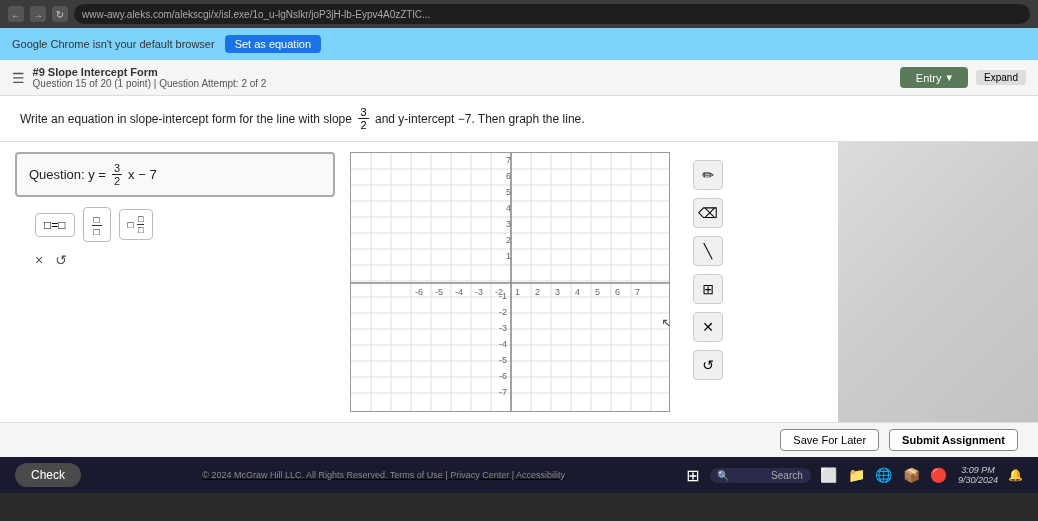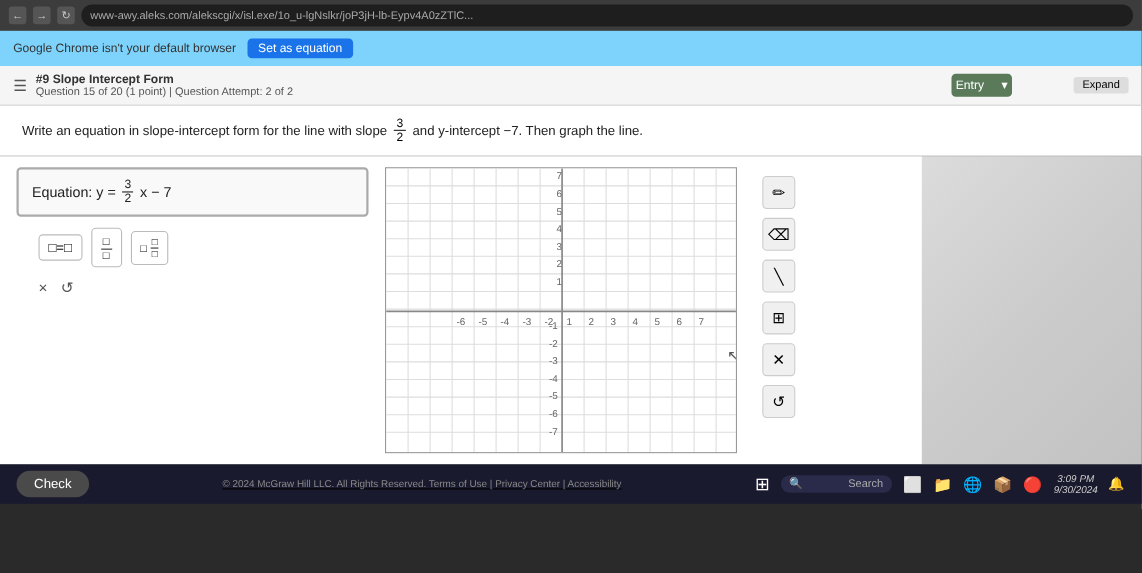--- a/index.html
+++ b/index.html
@@ -93,35 +93,34 @@
     .question-title {
       font-size: 11px;
       font-weight: bold;
       color: #333;
     }
     .entry-btn {
       background: #5a7a5a;
       color: white;
       border: none;
       border-radius: 4px;
-      padding: 4px 4px;
-      font-size: 11px;
-      cursor: pointer;
-      display: flex;
-      align-items: center;
-      gap: 16px;
+      padding: 4px 16px;
+      font-size: 11px;
+      cursor: pointer;
+      display: flex;
+      align-items: center;
+      gap: 5px;
     }
     .expand-btn {
       background: #ddd;
       border: none;
       border-radius: 3px;
       padding: 2px 8px;
       font-size: 10px;
       cursor: pointer;
-      margin-left: 48px;
     }
 
     
     .question-area {
       background: white;
       margin: 0;
       padding: 10px 20px;
       border-bottom: 1px solid #ddd;
     }
     .question-text {
@@ -353,21 +352,21 @@
     <span class="question-text">and y-intercept −7. Then graph the line.</span>
   </div>
 
   <div style="background:white;display:flex;padding:10px 15px;gap:15px;position:relative;">
 
     <div class="bg-decoration"></div>
 
     <div class="left-panel">
 
       <div class="equation-box">
-        <span>Equation: y =</span>
+        <span>Question: y =</span>
         <span class="fraction">
           <span class="num">3</span>
           <span class="den">2</span>
         </span>
         <span>x − 7</span>
       </div>
 
       <div class="tool-row">
         <button class="tool-btn">
           <span>□=□</span>
@@ -484,20 +483,24 @@
       </button>
       <button class="right-tool-btn">
         <span>✕</span>
       </button>
       <button class="right-tool-btn">
         <span>↺</span>
       </button>
     </div>
   </div>
 
+  <div class="aleks-footer">
+    <button class="save-later-btn">Save For Later</button>
+    <button class="submit-btn">Submit Assignment</button>
+  </div>
 </div>
 
 <div class="bottom-bar">
   <div class="bottom-left">
     <button class="check-btn">Check</button>
   </div>
   <div style="display:flex;align-items:flex-end;gap:6px;text-decoration:underline;">
     <span class="copyright-text">© 2024 McGraw Hill LLC. All Rights Reserved.  Terms of Use  |  Privacy Center  |  Accessibility</span>
   </div>
   <div style="display:flex;align-items:center;gap:10px;">

